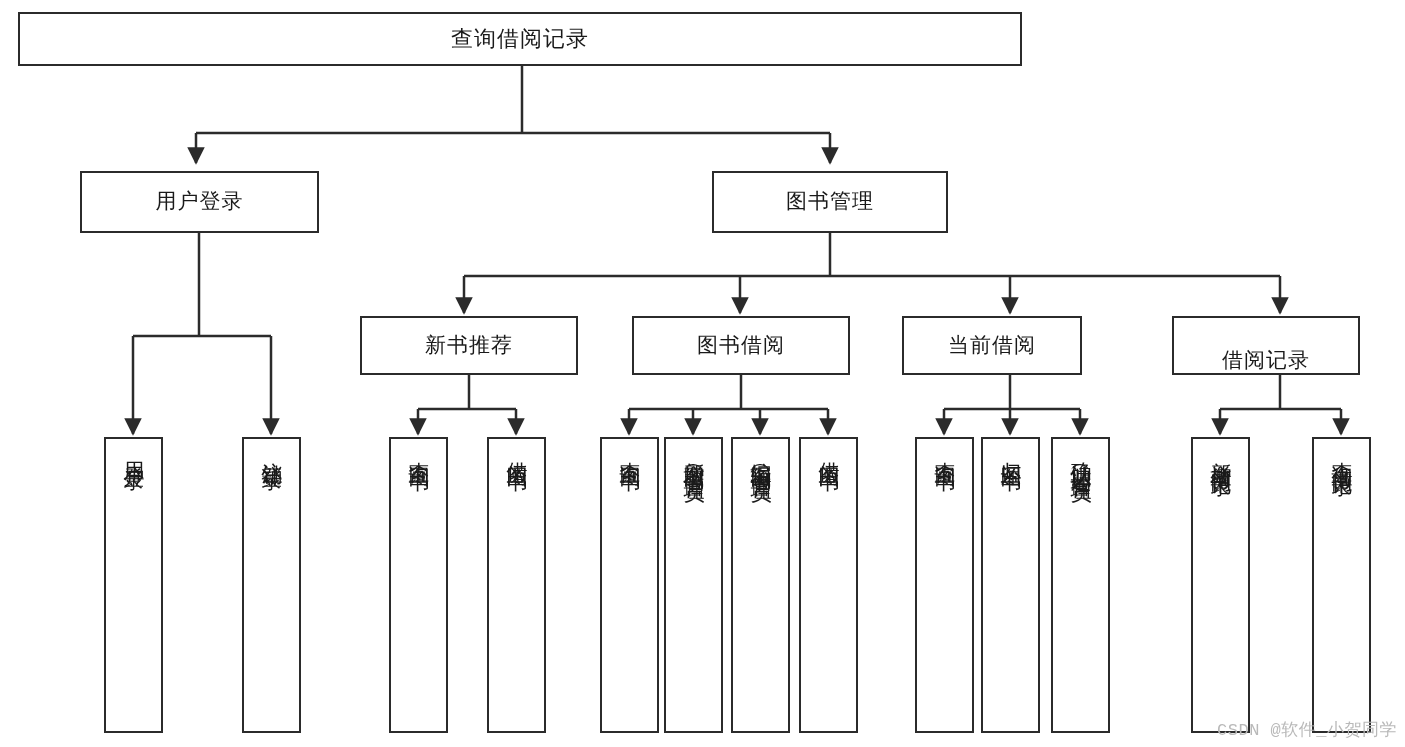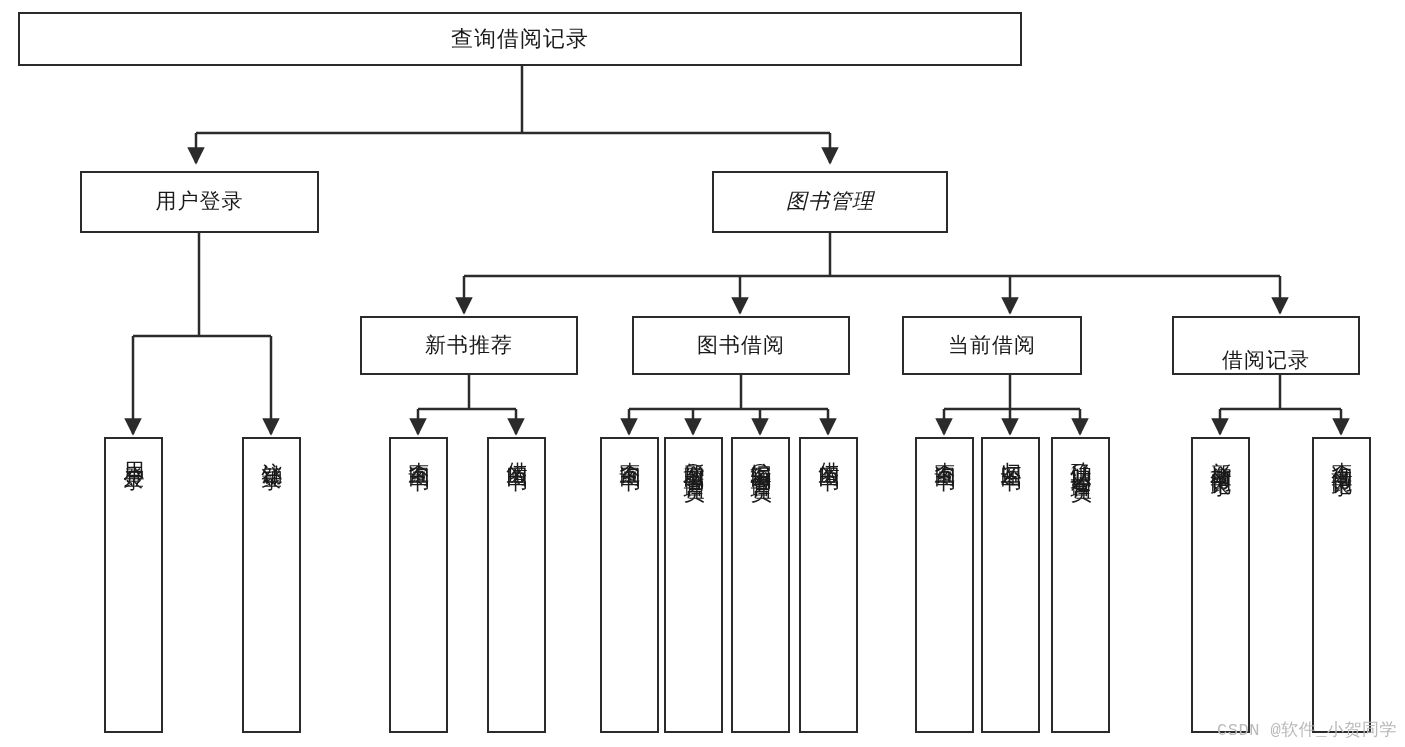--- a/index.html
+++ b/index.html
@@ -128,21 +128,21 @@
     </g>
   </svg>
 
   <div class="node horiz root" style="left:18px; top:12px; width:1004px; height:54px;">
     <span class="label">查询借阅记录</span>
   </div>
 
   <div class="node horiz" style="left:80px; top:171px; width:239px; height:62px;">
     <span class="label">用户登录</span>
   </div>
-  <div class="node horiz" style="left:712px; top:171px; width:236px; height:62px;font-style:italic;">
+  <div class="node horiz" style="left:712px; top:171px; width:236px; height:62px;">
     <span class="label">图书管理</span>
   </div>
 
   <div class="node horiz" style="left:360px; top:316px; width:218px; height:59px;">
     <span class="label">新书推荐</span>
   </div>
   <div class="node horiz" style="left:632px; top:316px; width:218px; height:59px;justify-content:center;">
     <span class="label">图书借阅</span>
   </div>
   <div class="node horiz" style="left:902px; top:316px; width:180px; height:59px;">

